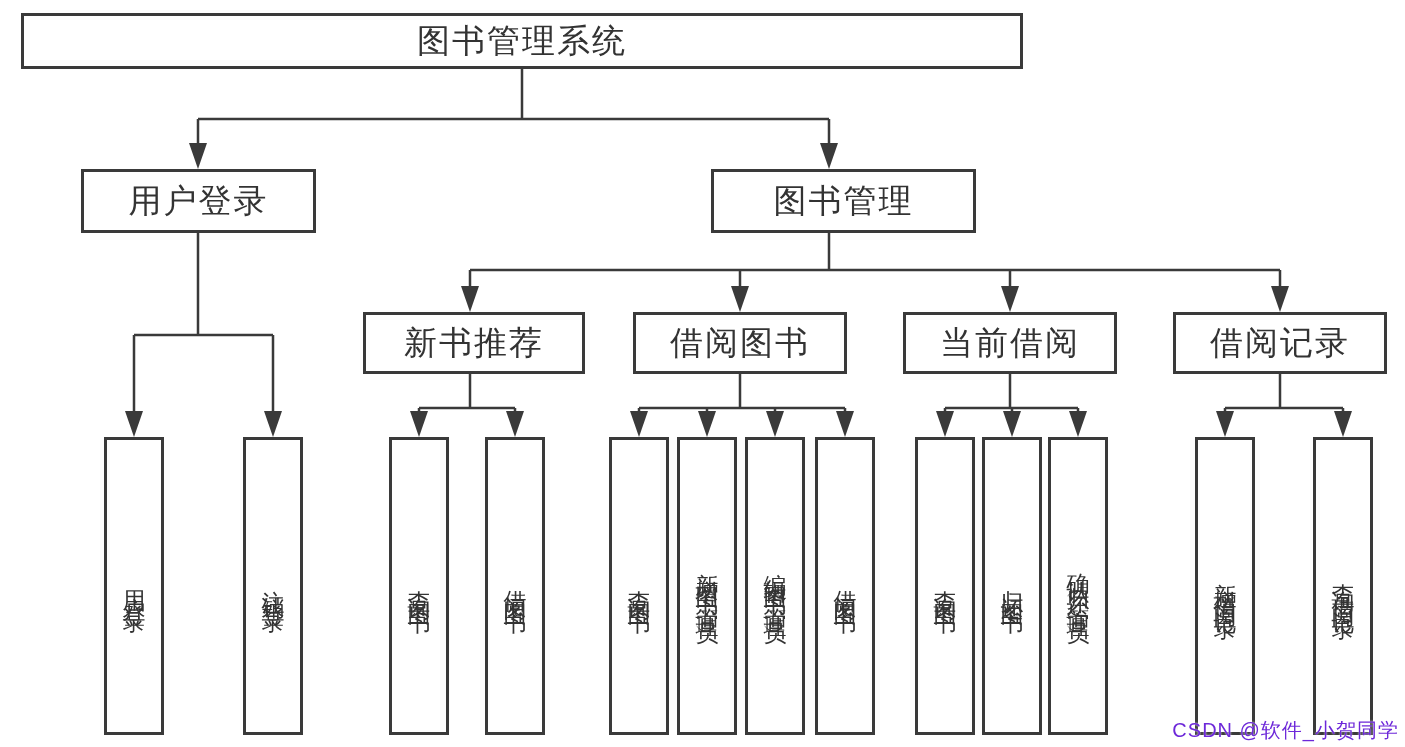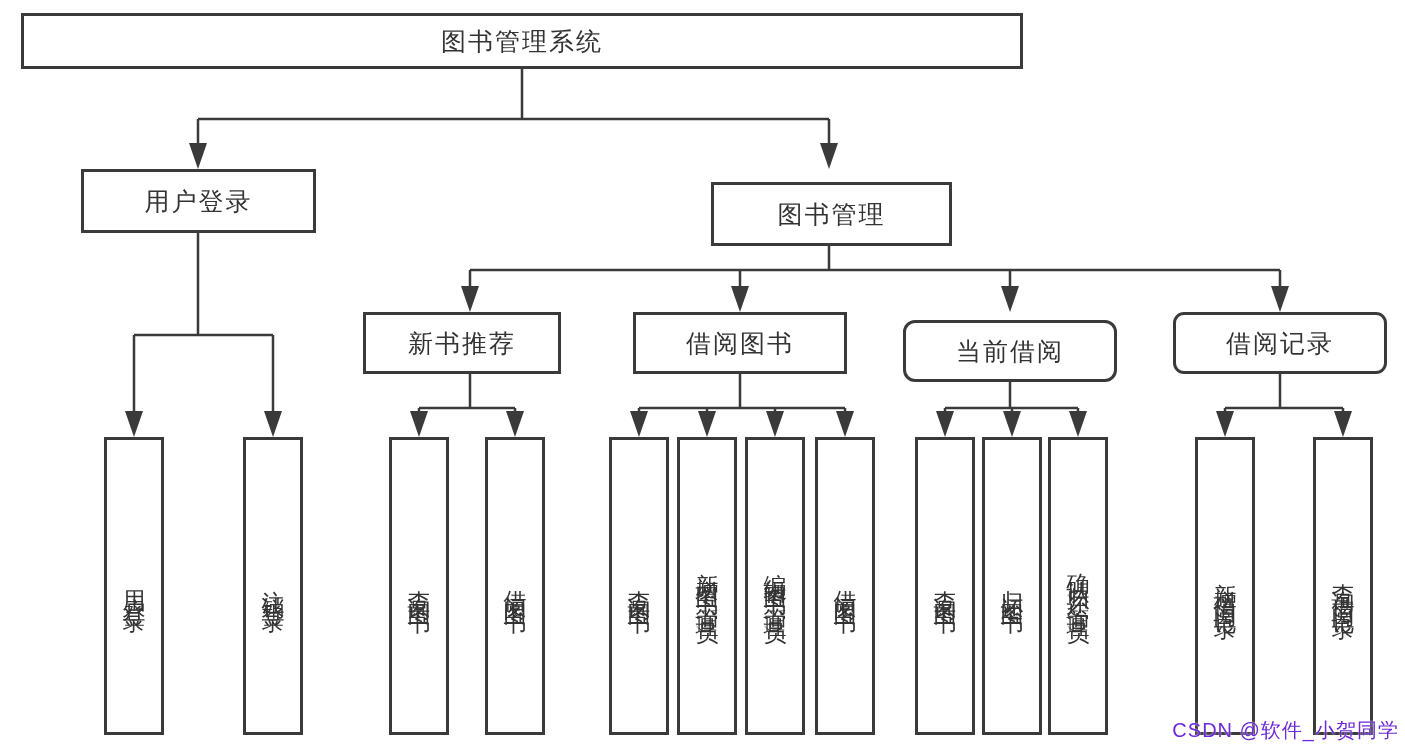--- a/index.html
+++ b/index.html
@@ -17,39 +17,39 @@
   }
   .box{
     position:absolute;
     box-sizing:border-box;
     background:#ffffff;
     border:3px solid #3a3a3a;
     display:flex;align-items:center;justify-content:center;
     text-align:center;
     color:#333333;
   }
-  .h{ font-size:25px; letter-spacing:2px; white-space:nowrap; }
+  .h{ font-size:33px; letter-spacing:2px; white-space:nowrap; }
   .v{
     width:60px;height:298px;top:437px;
     writing-mode:vertical-rl;
     text-orientation:upright;
     font-size:23px;
     letter-spacing:7px;
     line-height:1;
   }
   
   .n-root   {left:21px;  top:13px;  width:1002px; height:56px;}
   
   .n-login  {left:81px;  top:169px; width:235px; height:64px;}
-  .n-mgmt   {left:711px; top:169px; width:241px; height:64px;margin-top:13px;}
+  .n-mgmt   {left:711px; top:169px; width:265px; height:64px;}
   
-  .n-rec    {left:363px; top:312px; width:198px; height:62px;text-align:center;}
+  .n-rec    {left:363px; top:312px; width:222px; height:62px;text-align:center;}
   .n-borrow {left:633px; top:312px; width:214px; height:62px;}
-  .n-current{left:903px; top:320px; width:214px; height:62px;border-radius:12px;}
-  .n-records{left:1173px;top:312px; width:214px; height:62px;border-radius:11px;}
+  .n-current{left:903px; top:312px; width:214px; height:62px;}
+  .n-records{left:1173px;top:312px; width:214px; height:62px;}
   
   .l-login-user {left:104px;}
   .l-logout     {left:243px;}
   .l-rec-query  {left:389px;}
   .l-rec-borrow {left:485px;}
   .l-bb-query   {left:609px;}
   .l-bb-add     {left:677px;}
   .l-bb-edit    {left:745px;}
   .l-bb-borrow  {left:815px;}
   .l-cb-query   {left:915px;}

